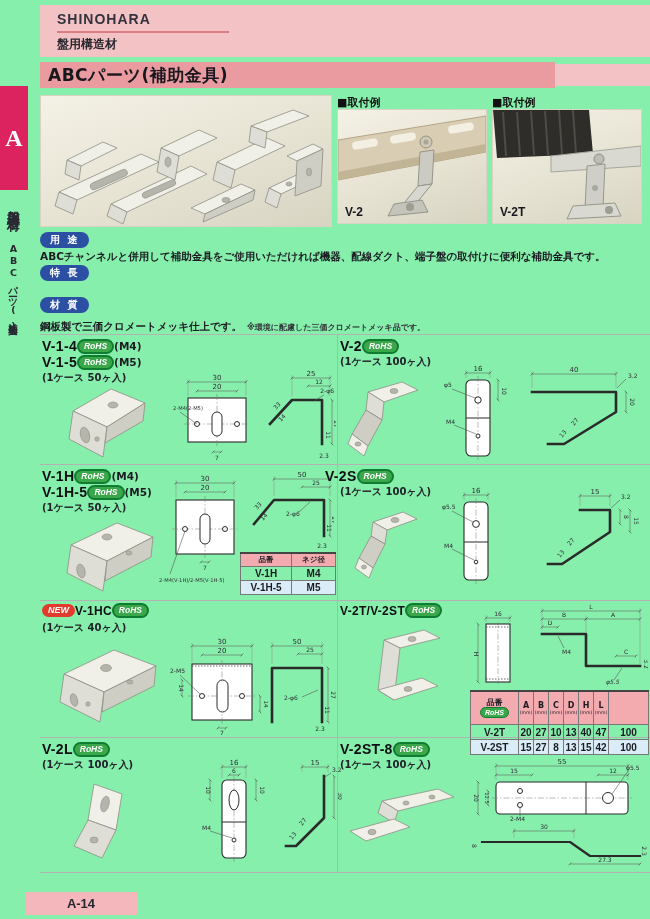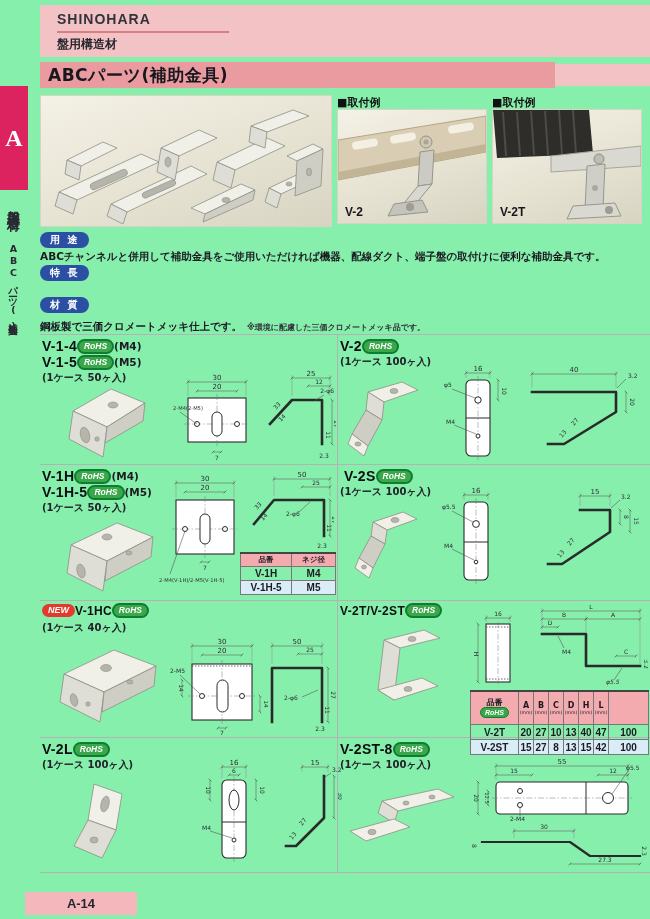--- a/index.html
+++ b/index.html
@@ -361,21 +361,21 @@
       <td>V-1H</td>
       <td>M4</td>
     </tr>
     <tr class="alt">
       <td>V-1H-5</td>
       <td>M5</td>
     </tr>
   </tbody>
     </table>
 
-  <div class="abs nrow" style="left:344px;top:468px;">
+  <div class="abs nrow" style="left:325px;top:468px;">
     <span class="pname">V-2S</span>
     <span class="rohs">RoHS</span>
   </div>
   <div class="abs case" style="left:340px;top:485px;">(1ケース 100ヶ入)</div>
   <svg class="abs" style="left:345px;top:498px;" width="90" height="90">
     <polygon class="f1" points="28,24 58,14 72,21 42,32"></polygon>
     <ellipse class="hso" cx="50" cy="22" rx="4" ry="2.5"></ellipse>
     <polygon class="f2" points="28,24 42,32 40,46 26,38"></polygon>
     <polygon class="f3" points="26,38 40,46 28,70 14,60"></polygon>
     <polygon class="f1" points="14,60 28,70 24,80 10,70"></polygon>

